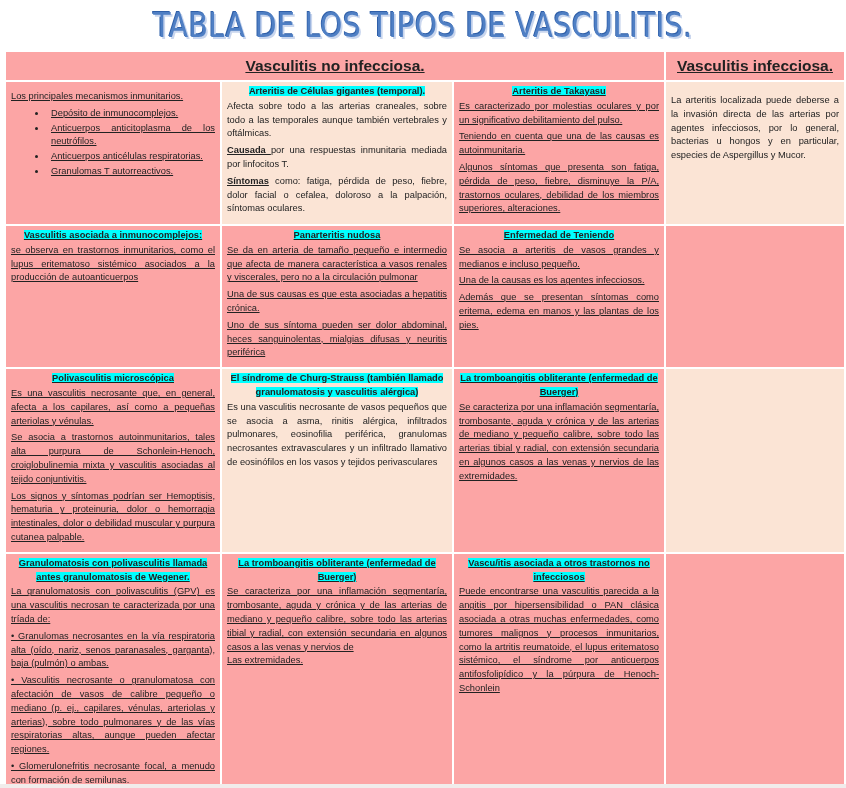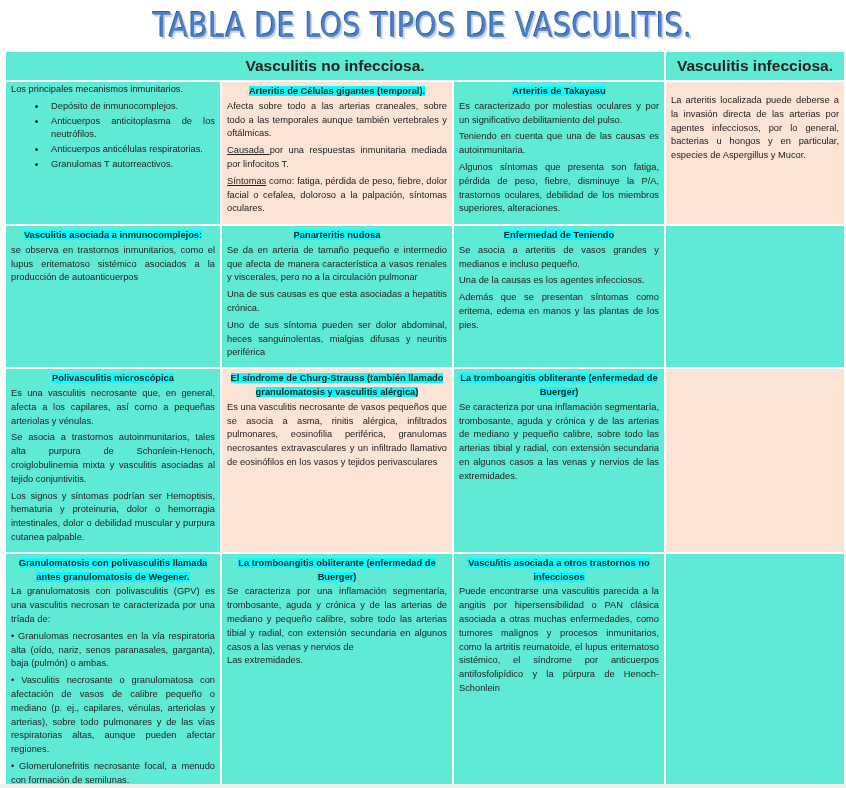--- a/index.html
+++ b/index.html
@@ -14,31 +14,31 @@
   }
   table.vtable {
     position: absolute; left: 4px; top: 50px; width: 842px;
     border-collapse: separate; border-spacing: 2px; background: #ffffff;
     table-layout: fixed;
   }
   .vtable td {
     vertical-align: top; padding: 3px 5px 4px 5px; font-size: 9.3px; line-height: 13.8px;
     text-align: justify; font-family: "Liberation Sans", sans-serif;
   }
-  .dark { background: #5eead4; }
+  .dark { background: #fca5a5; text-decoration: underline; }
   .light { background: #fbe4d5; }
   .hdr { text-align: center !important; vertical-align: middle !important;
          font-size: 15.5px !important; font-weight: bold; line-height: 20px !important;
          padding: 4px 4px !important; }
   .hl-wrap { text-align: center; margin-bottom: 1px; }
   .hl { background: #00ffff; font-weight: bold; line-height: 13.5px; margin-top: 45px; }
   .p { margin: 0 0 3px 0; }
   ul.mech { margin: 2px 0 13px 0; padding-left: 36px; }
   ul.mech li { margin: 0 0 1px 0; padding-left: 4px; }
-  .u { text-decoration: underline; font-weight: normal; }
+  .u { text-decoration: underline; font-weight: bold; }
   .bar { position: absolute; left: 0; top: 784px; width: 846px; height: 4px; background: #f1eceb; }
 </style>
 </head>
 <body>
 
 <div class="title">TABLA DE LOS TIPOS DE VASCULITIS.</div>
 
 <table class="vtable">
   <colgroup>
     <col style="width:214px">
@@ -46,21 +46,21 @@
       <col style="width:210px">
       <col style="width:178px">
   </colgroup>
   <tbody>
       <tr style="height:26px">
     <td colspan="3" class="dark hdr">Vasculitis no infecciosa.</td>
     <td class="dark hdr">Vasculitis infecciosa.</td>
   </tr>
 
   <tr style="height:142px">
-    <td class="dark" style="padding-top:1px">
+    <td class="dark" style="padding-top:8px">
       <div class="p">Los principales mecanismos inmunitarios.</div>
       <ul class="mech">
         <li>Depósito de inmunocomplejos.</li>
         <li>Anticuerpos anticitoplasma de los neutrófilos.</li>
         <li>Anticuerpos anticélulas respiratorias.</li>
         <li>Granulomas T autorreactivos.</li>
       </ul>
     </td>
     <td class="light">
       <div class="hl-wrap"><span class="hl">Arteritis de Células gigantes (temporal).</span></div>

